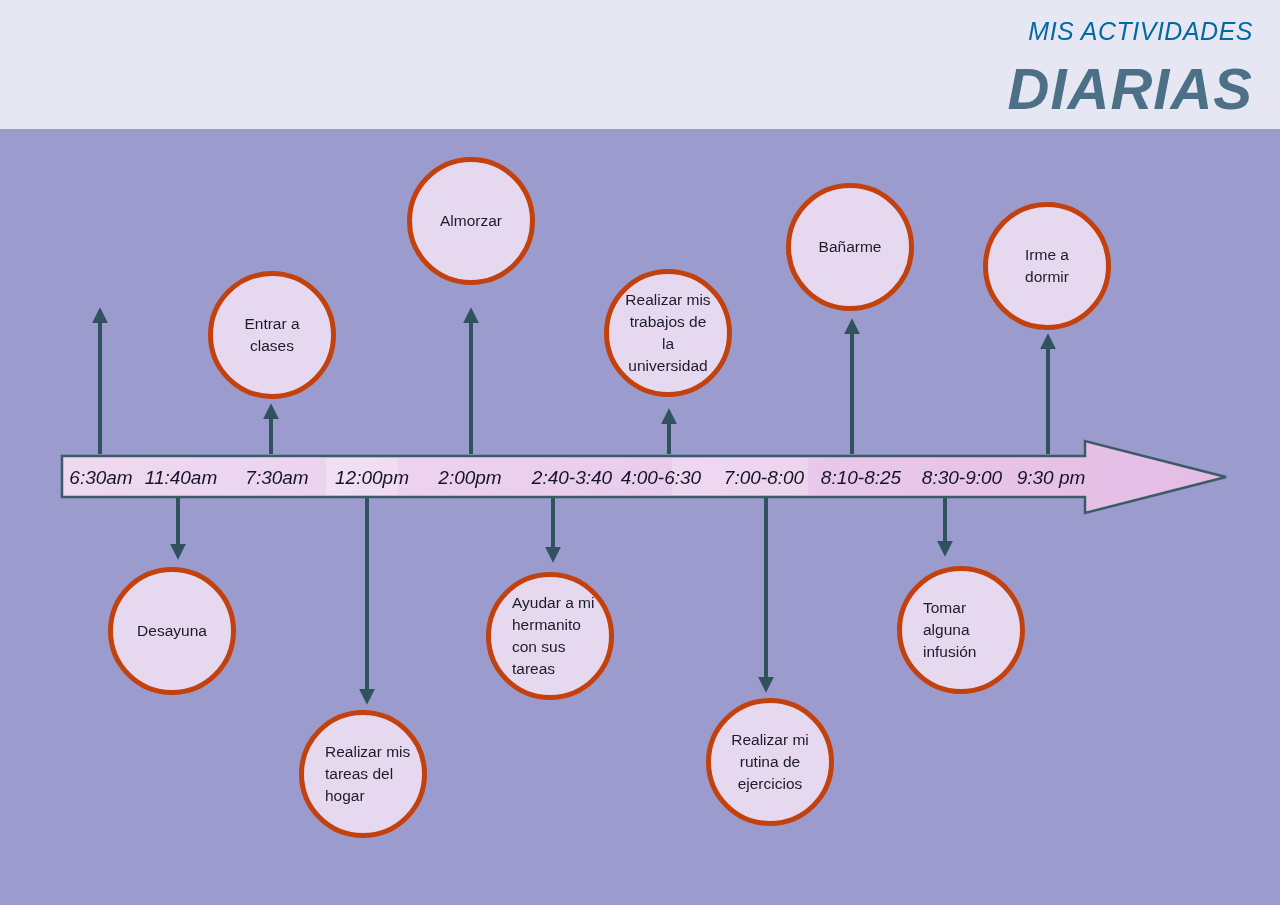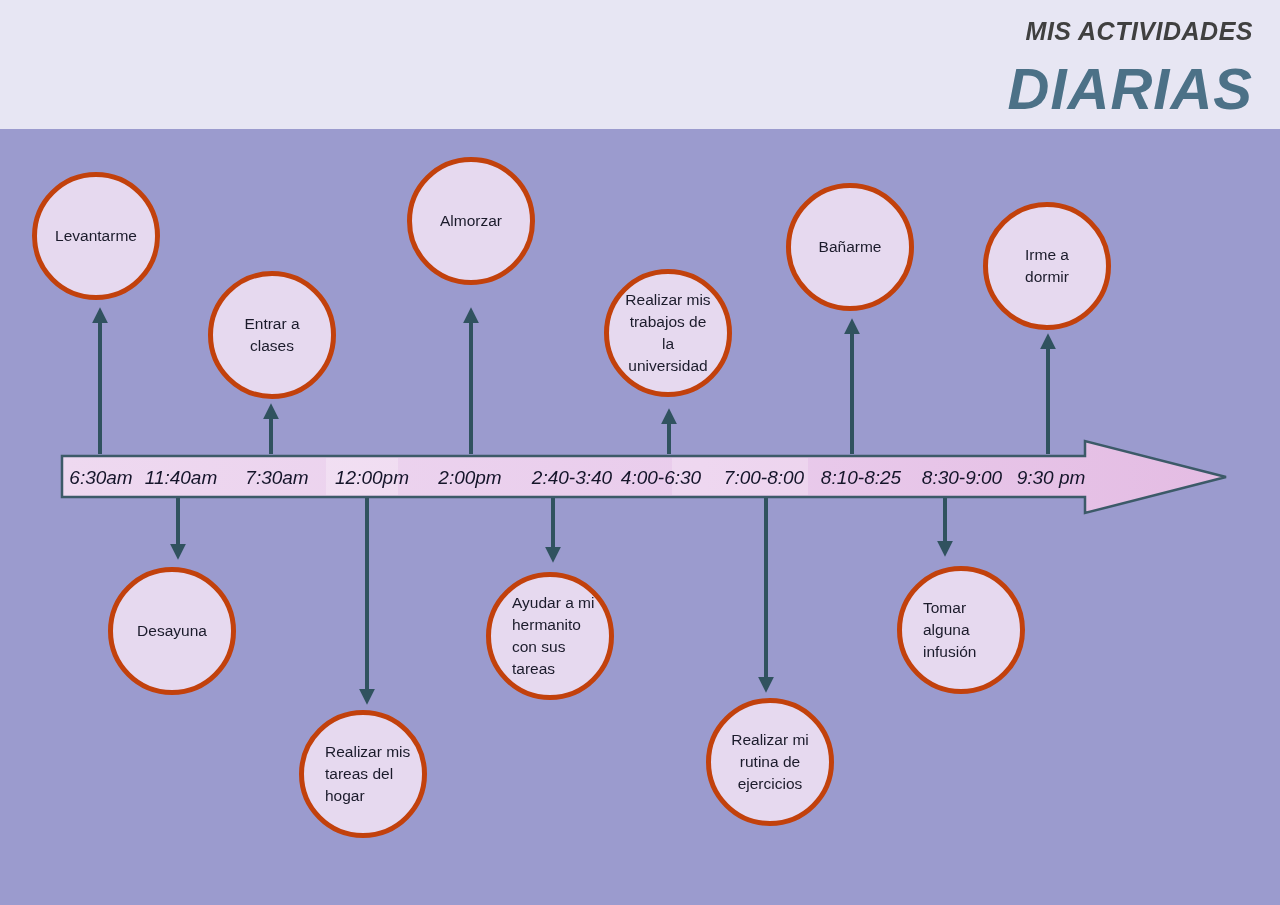--- a/index.html
+++ b/index.html
@@ -14,23 +14,23 @@
   .header{
     position:absolute;left:0;top:0;width:1280px;height:129px;
     background:#e7e6f3;
     box-sizing:border-box;
     text-align:right;
     padding:16px 27px 0 0;
   }
   .kicker{
     font-size:25px;
     font-style:italic;
-    font-weight:700;
+    font-weight:400;
     letter-spacing:.5px;
-    color:#404040;
+    color:#0369a1;
     line-height:1.2;
   }
   .title{
     font-size:58px;
     font-style:italic;
     font-weight:800;
     letter-spacing:1px;
     color:#4c7187;
     line-height:1.0;
     margin-top:14px;
@@ -121,23 +121,20 @@
     <span class="time-label" style="left:372px">12:00pm</span>
     <span class="time-label" style="left:470px">2:00pm</span>
     <span class="time-label" style="left:572px">2:40-3:40</span>
     <span class="time-label" style="left:661px">4:00-6:30</span>
     <span class="time-label" style="left:764px">7:00-8:00</span>
     <span class="time-label" style="left:861px">8:10-8:25</span>
     <span class="time-label" style="left:962px">8:30-9:00</span>
     <span class="time-label" style="left:1051px">9:30 pm</span>
   </div>
 
-  <div class="circle" style="left:32px;top:172px">
-      <span>Levantarme</span>
-    </div>
   <div class="circle" style="left:108px;top:567px">
       <span>Desayuna</span>
     </div>
   <div class="circle" style="left:208px;top:271px">
       <span>Entrar a clases</span>
     </div>
   <div class="circle align-left" style="left:299px;top:710px">
       <span>Realizar mis tareas del hogar</span>
     </div>
   <div class="circle" style="left:407px;top:157px">

